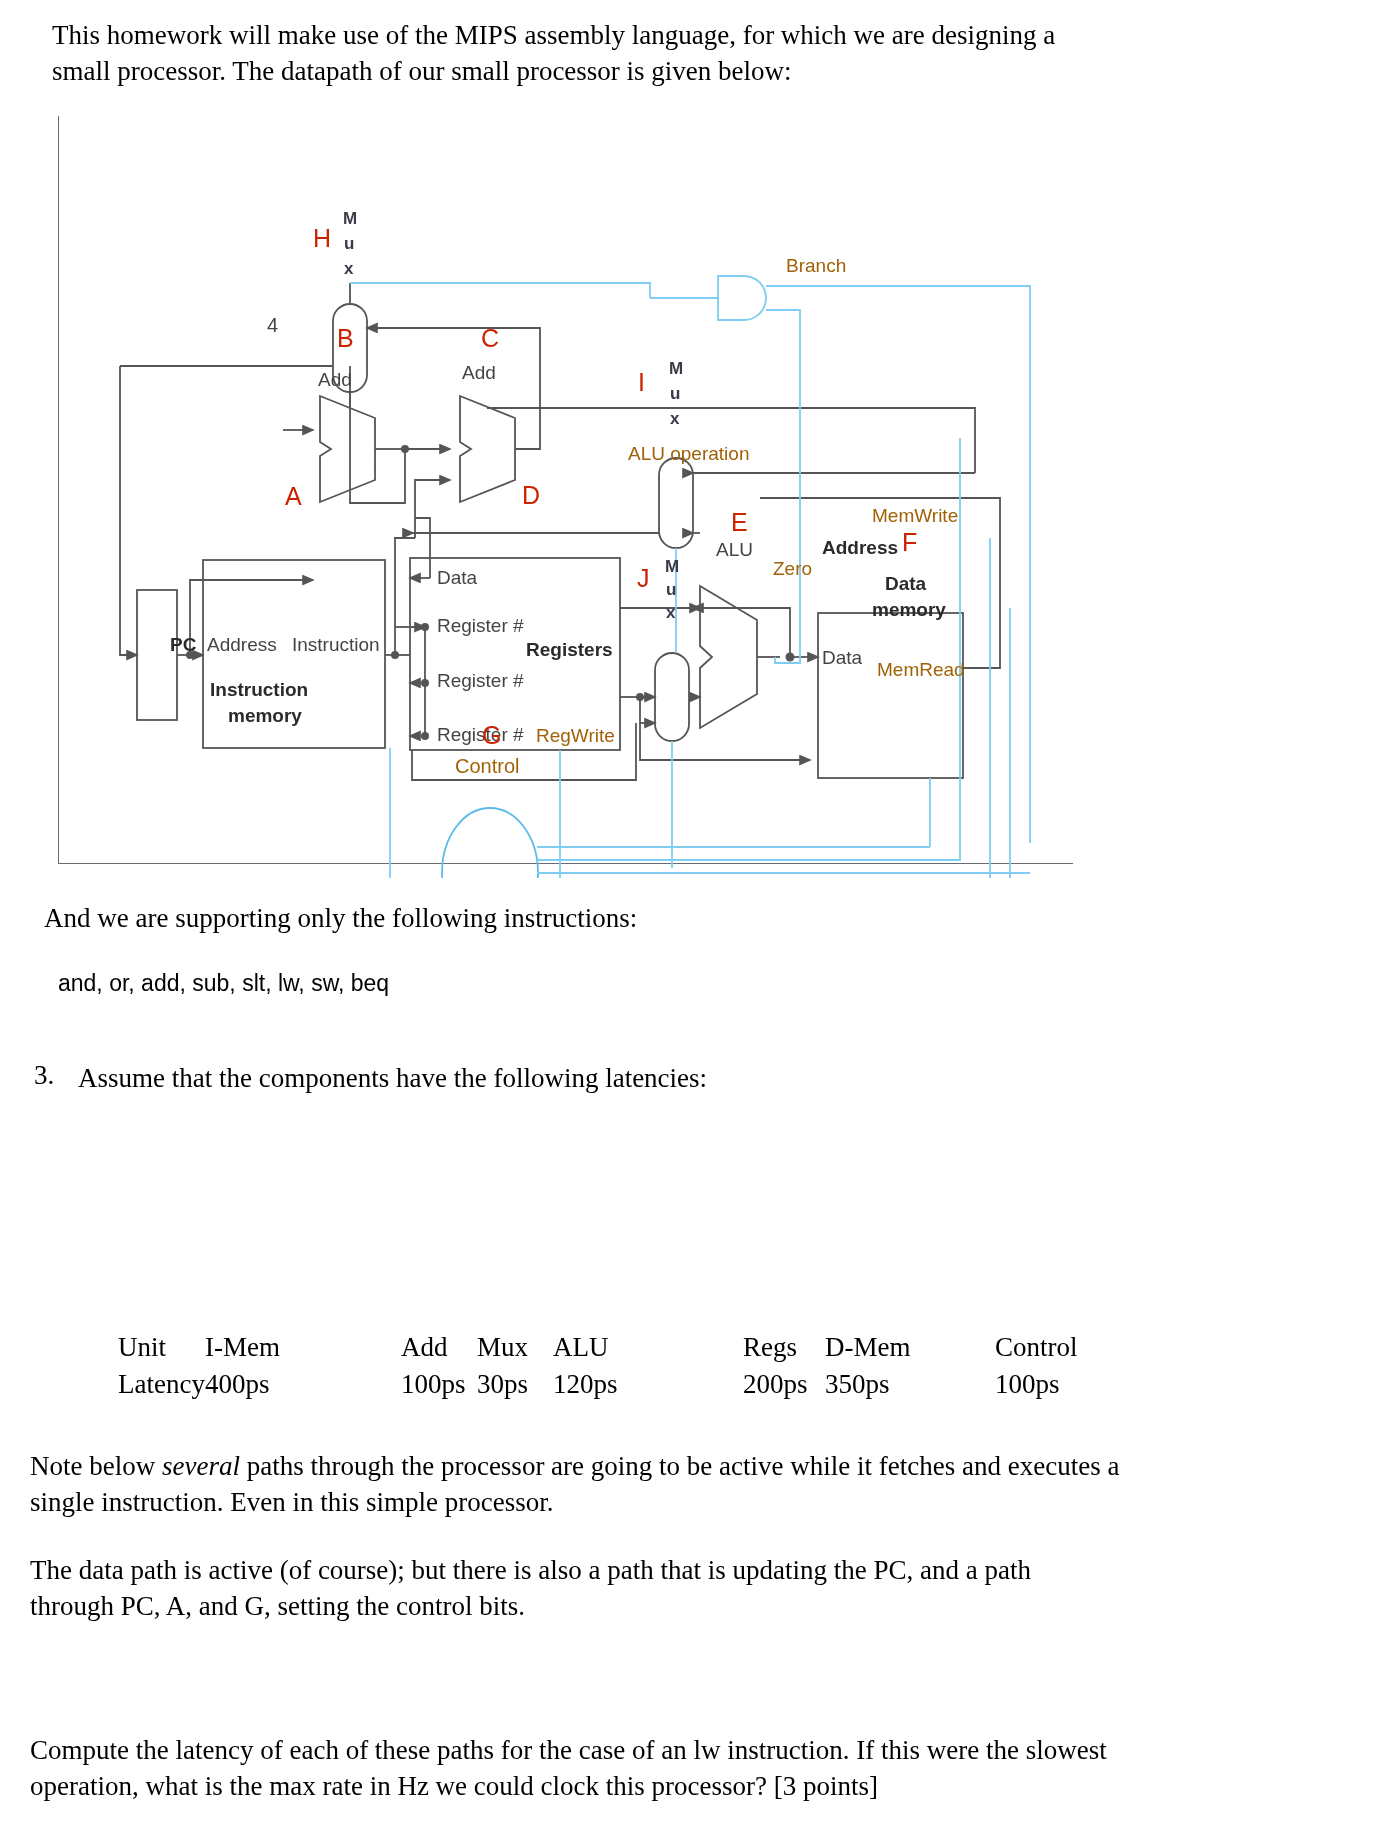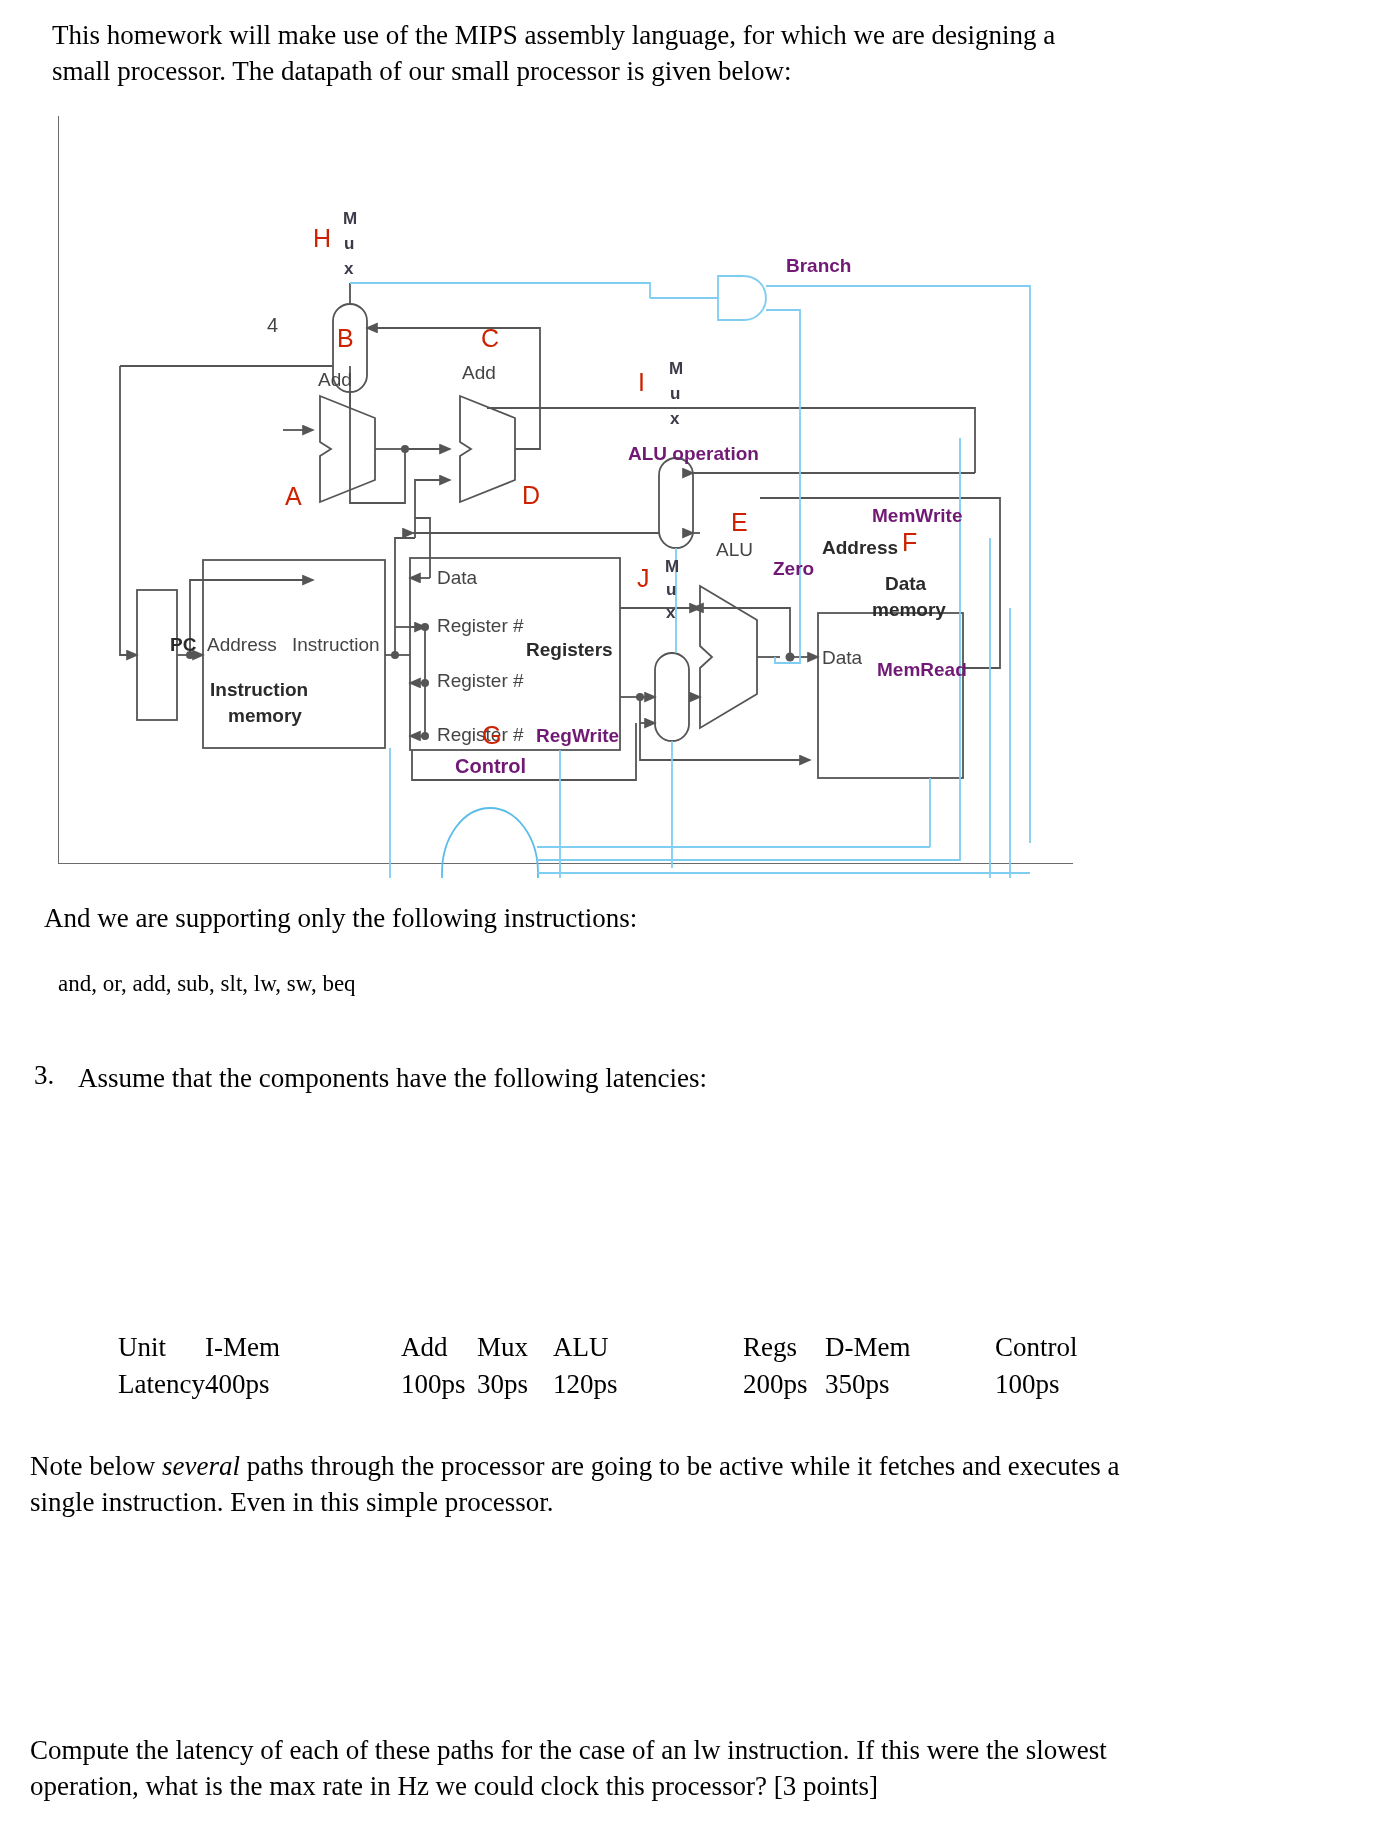--- a/index.html
+++ b/index.html
@@ -63,22 +63,22 @@
     position: absolute;
     font-family: "Liberation Sans", sans-serif;
     white-space: nowrap;
     line-height: 1;
   }
   .red {
     color: #cc2200;
     font-size: 25px;
   }
   .blue {
-    color: #701a75;
-    font-weight: bold;
+    color: #a16207;
+    font-weight: normal;
     font-size: 19px;
   }
   .gray {
     color: #444444;
     font-size: 19px;
   }
   .grayb {
     color: #2b2b2b;
     font-size: 19px;
     font-weight: bold;
@@ -92,21 +92,21 @@
   }
 
   
   .para {
     position: absolute;
     font-family: "Liberation Serif", serif;
     font-size: 27px;
     line-height: 1.35;
   }
   .sans {
-    font-family: Liberation Serif, serif;
+    font-family: Liberation Sans, sans-serif;
     font-size: 23px;
   }
   .qnum {
     position: absolute;
     font-size: 27px;
   }
   .tbl {
     position: absolute;
     left: 118px;
     top: 1332px;
@@ -353,16 +353,17 @@
         <td>120ps</td>
         <td>200ps</td>
         <td>350ps</td>
         <td>100ps</td>
       </tr>
     </tbody>
   </table>
 
   <div class="para" style="left:30px; top:1448px; width:1090px;"><span>Note below </span><em class="it">several</em><span> paths through the processor are going to be active while it fetches and executes a single instruction. Even in this simple processor.</span></div>
 
+  <div class="para" style="left:30px; top:1552px; width:1090px;">The data path is active (of course); but there is also a path that is updating the PC, and a path through PC, A, and G, setting the control bits.</div>
 
   <div class="para" style="left:30px; top:1700px; width:1120px;margin-top:32px;">Compute the latency of each of these paths for the case of an lw instruction. If this were the slowest operation, what is the max rate in Hz we could clock this processor?   [3 points]</div>
 
 </div>
 
 </body></html>

